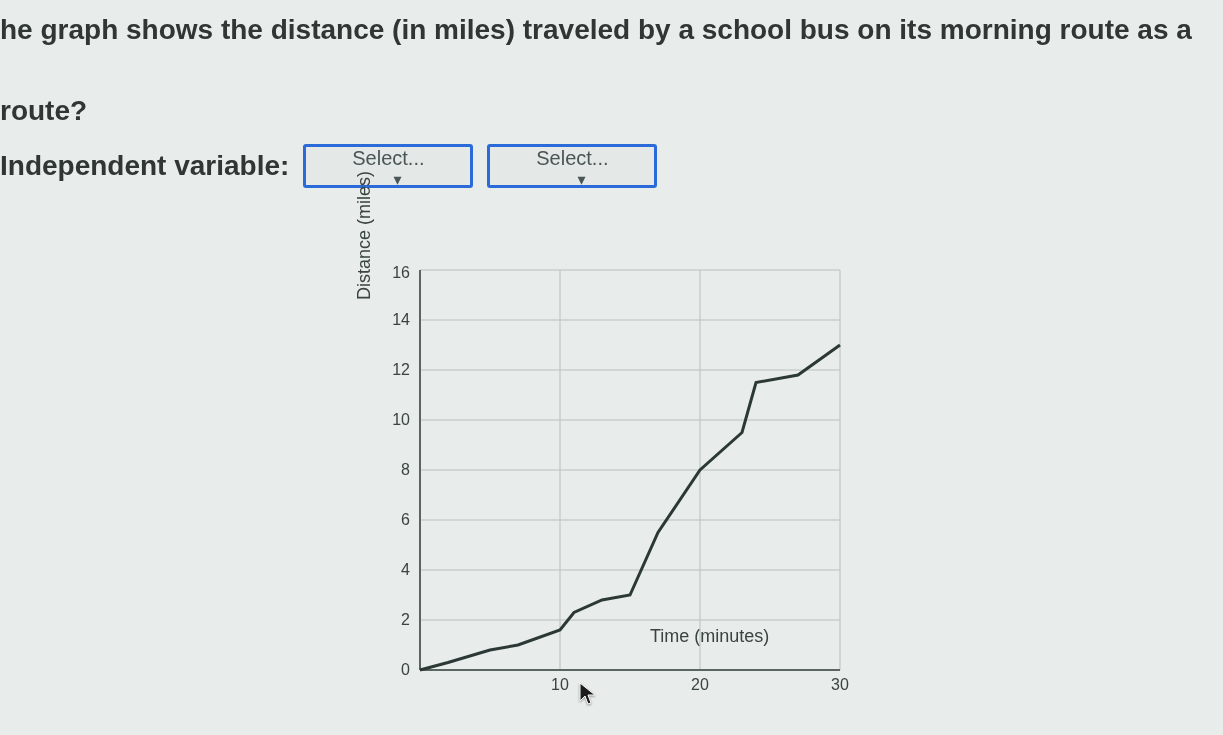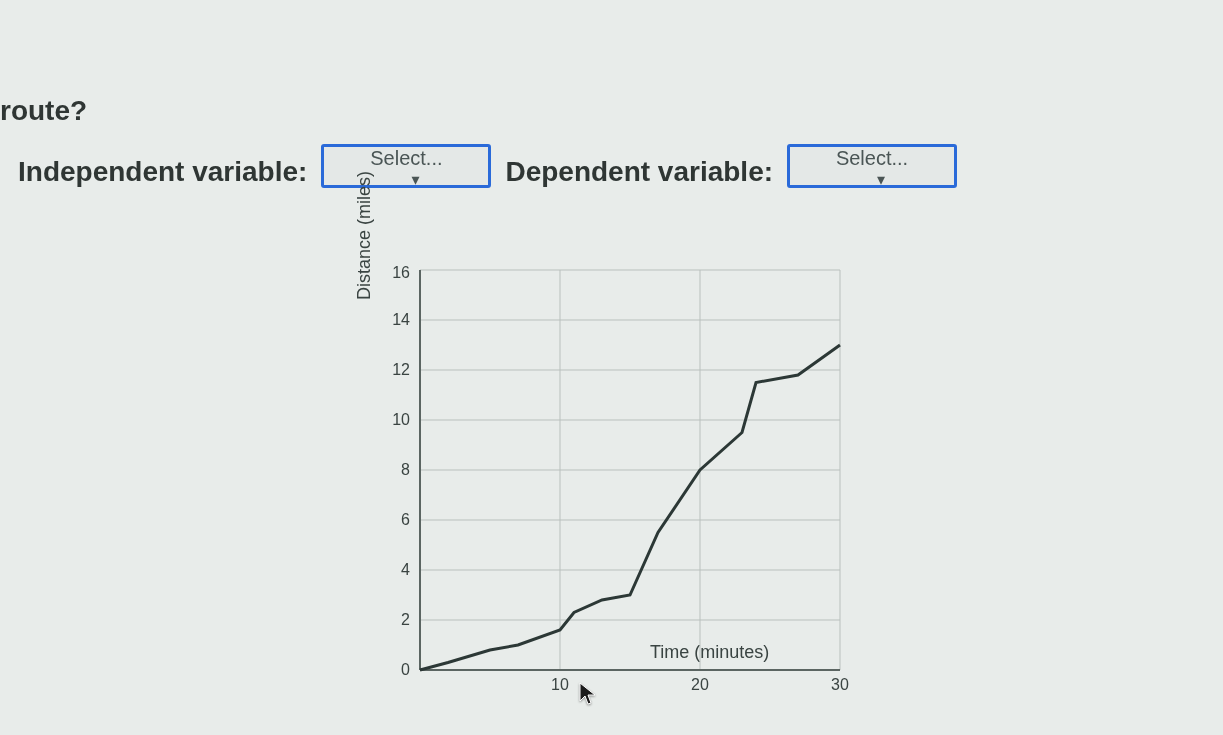--- a/index.html
+++ b/index.html
@@ -16,23 +16,23 @@
   }
   .question-text {
     font-size: 28px;
     font-weight: 700;
     line-height: 1.45;
     padding: 10px 30px 4px 0;
     color: #2f3634;
   }
   .select-row {
     display: flex;
-    align-items: flex-end;
+    align-items: center;
     gap: 14px;
-    padding: 8px 0 0 18px;
+    padding: 8px 0 0 0;
     font-size: 28px;
     font-weight: 700;
     color: #2f3634;
   }
   .select-row .label { white-space: nowrap; }
   .select-box {
     display: inline-flex;
     align-items: center;
     justify-content: space-between;
     min-width: 170px;
@@ -64,21 +64,21 @@
     left: -6px;
     top: 50px;
     transform: rotate(-90deg);
     transform-origin: left top;
     font-size: 18px;
     color: #3a4442;
   }
   .x-axis-label {
     position: absolute;
     left: 290px;
-    top: 392px;
+    top: 376px;
     font-size: 18px;
     color: #3a4442;
   }
   .plot {
     position: absolute;
     left: 60px;
     top: 20px;
     width: 420px;
     height: 400px;
   }
@@ -92,32 +92,31 @@
     left: 218px;
     top: 431px;
     pointer-events: none;
   }
   .cursor svg { filter: drop-shadow(0 1px 1px rgba(0,0,0,0.4)); }
 </style>
 </head>
 <body>
 
 <div class="question-text">
-  <br>
+  <span>he graph shows the distance (in miles) traveled by a school bus on its morning route as a</span><br>
   <br>
   <span>route?</span>
 </div>
 
 <div class="select-row">
   <span class="label">Independent variable:</span>
   <div class="select-box">
     <span>Select...</span>
     <span class="chev">▾</span>
   </div>
-  <span class="label">Dependent variable:</span>
   <div class="select-box">
     <span>Select...</span>
     <span class="chev">▾</span>
   </div>
 </div>
 
 <div class="chart-area">
   <div class="y-axis-label">Distance (miles)</div>
   <div class="x-axis-label">Time (minutes)</div>
 

